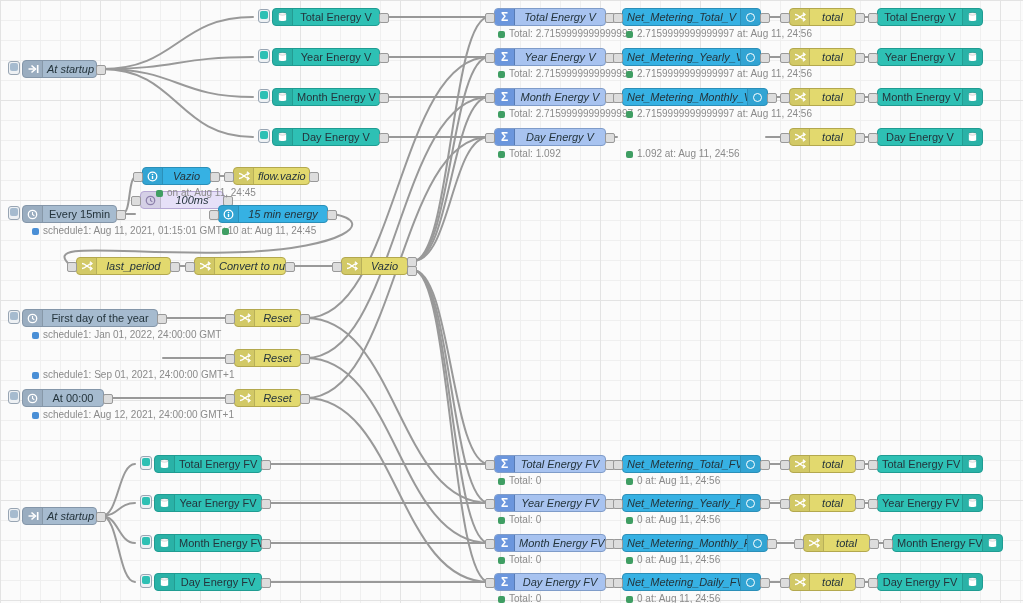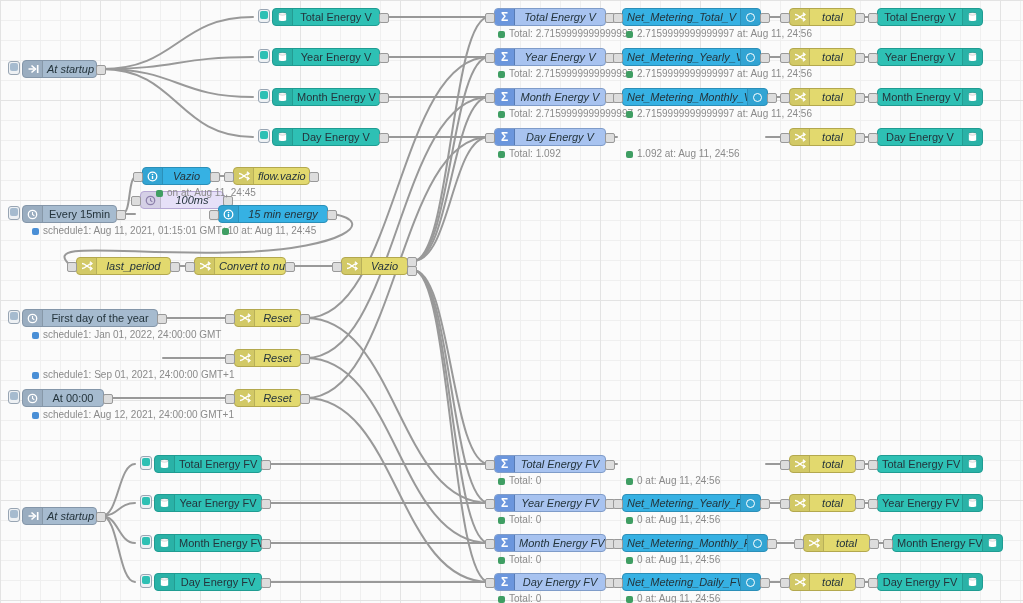--- a/index.html
+++ b/index.html
@@ -659,20 +659,30 @@
     <span class="port in"></span>
     <div class="body">
         <span class="icon">
           <span class="sigch">Σ</span>
         </span>
         <span class="lbl it">Day Energy FV</span>
       </div>
     <span class="port out"></span>
   </div>
 
+  <div class="node t-net" id="net_fv1" style="left:622px;top:455px;width:139px">
+    <span class="port in"></span>
+    <div class="body">
+        <span class="lbl it">Net_Metering_Total_FV</span>
+        <span class="icon right">
+          <span class="ring"></span>
+        </span>
+      </div>
+    <span class="port out"></span>
+  </div>
   <div class="node t-net" id="net_fv2" style="left:622px;top:494px;width:139px">
     <span class="port in"></span>
     <div class="body">
         <span class="lbl it">Net_Metering_Yearly_FV</span>
         <span class="icon right">
           <span class="ring"></span>
         </span>
       </div>
     <span class="port out"></span>
   </div>

